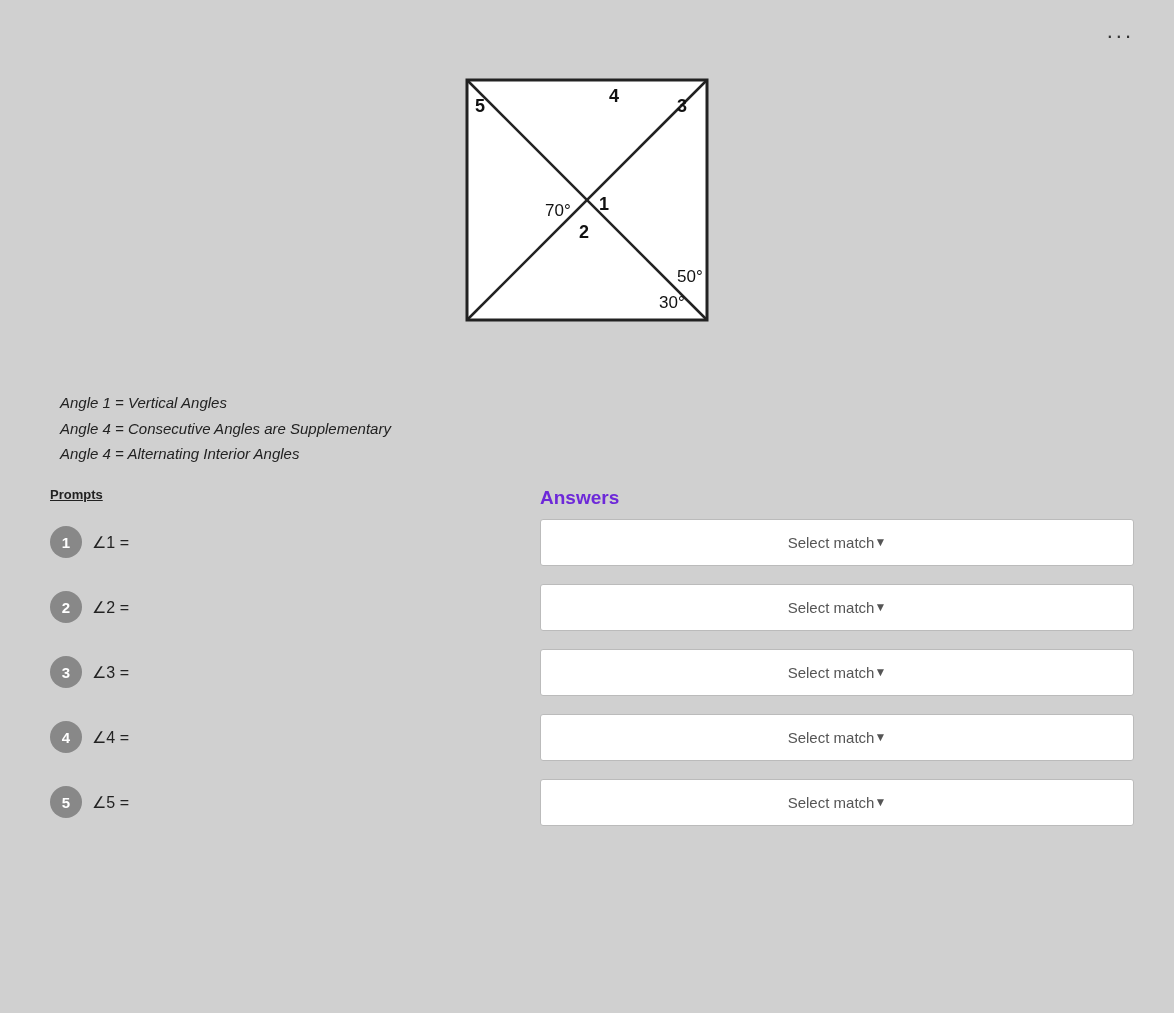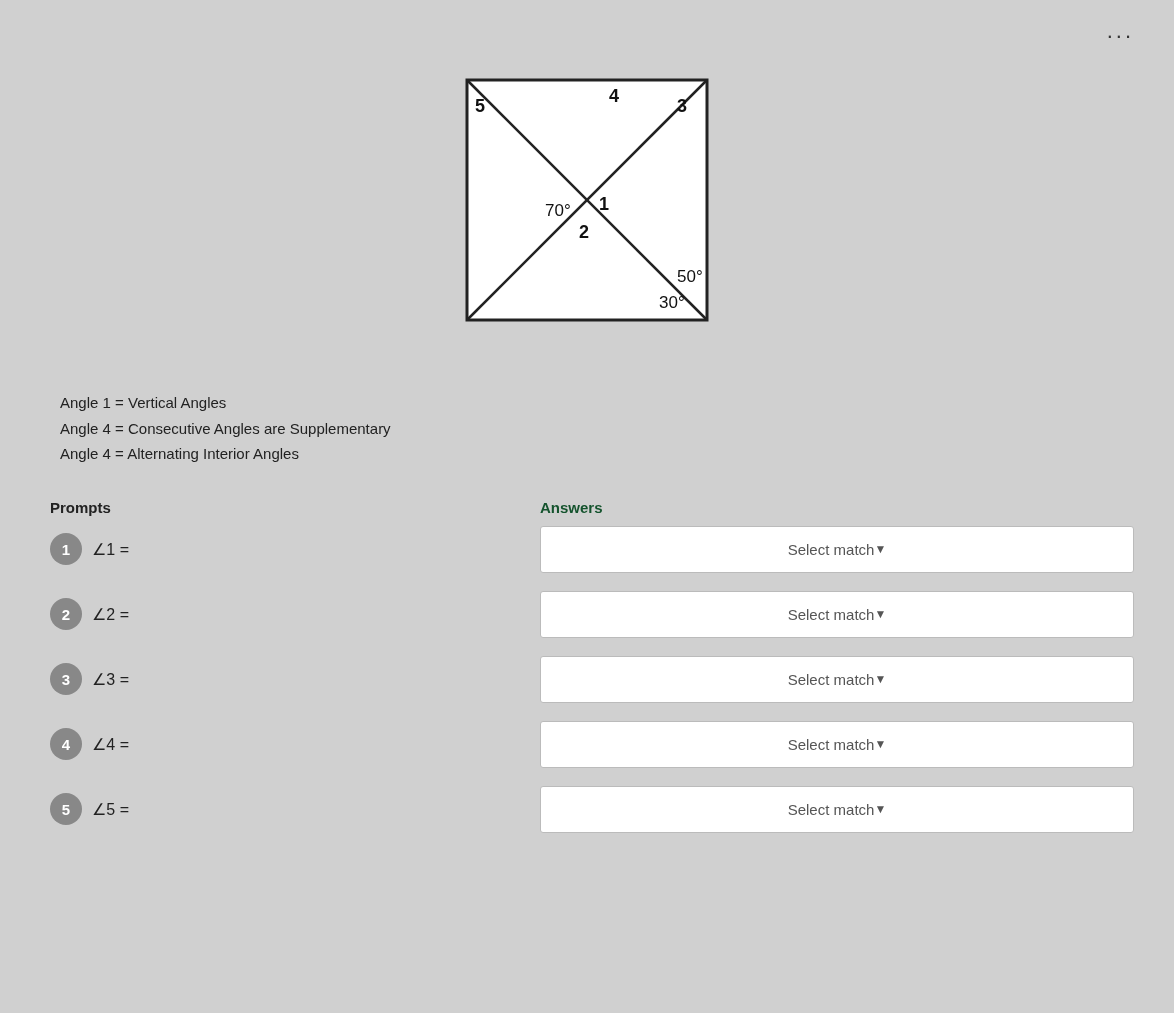--- a/index.html
+++ b/index.html
@@ -40,21 +40,22 @@
 
     .diagram-svg-wrapper {
       position: relative;
       width: 360px;
       height: 320px;
     }
 
     
     .legend {
       padding: 0 60px;
-      margin-bottom: 32px;
+      margin-bottom: 20px;
+      font-style: italic;
     }
 
     .legend p {
       font-size: 15px;
       color: #222;
       line-height: 1.7;
     }
 
     
     .qa-section {
@@ -63,31 +64,32 @@
     }
 
     .qa-header {
       display: flex;
       flex-direction: row;
       margin-bottom: 10px;
     }
 
     .qa-header-prompts {
       width: 490px;
-      font-size: 15px;
+      font-size: 13px;
       font-weight: 600;
       color: #222;
       padding-left: 10px;
+      text-decoration: underline;
     }
 
     .qa-header-answers {
       flex: 1;
-      font-size: 15px;
+      font-size: 19px;
       font-weight: 600;
-      color: #14532d;
+      color: #6d28d9;
       padding-left: 10px;
     }
 
     .qa-row {
       display: flex;
       flex-direction: row;
       align-items: center;
       margin-bottom: 18px;
     }
 

